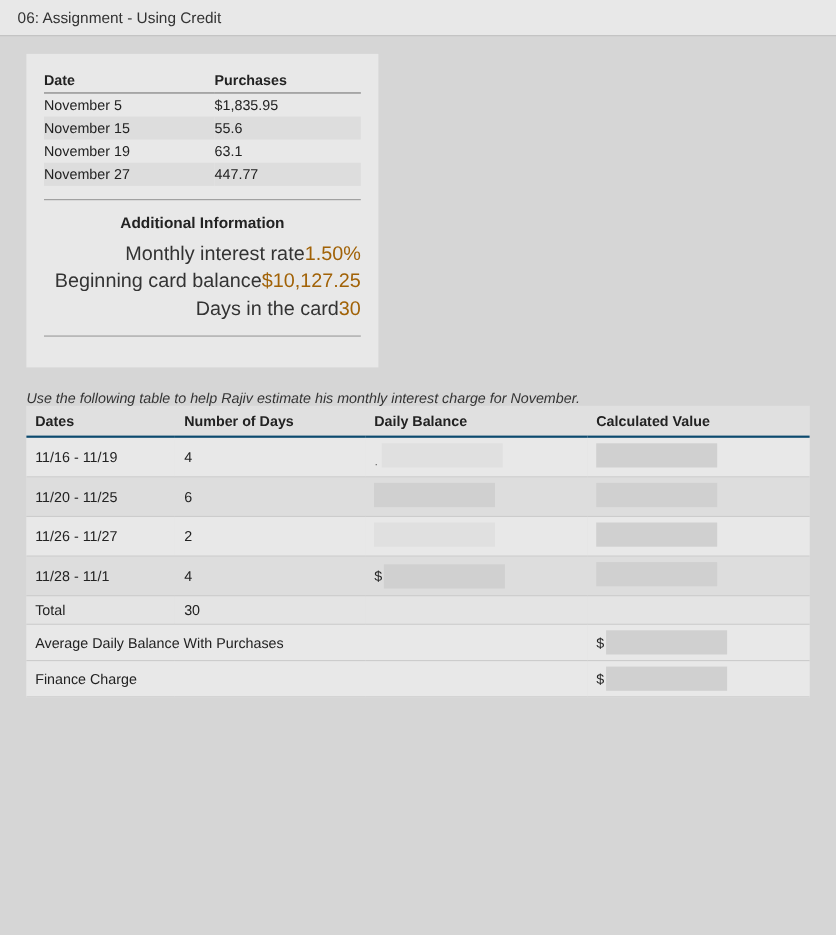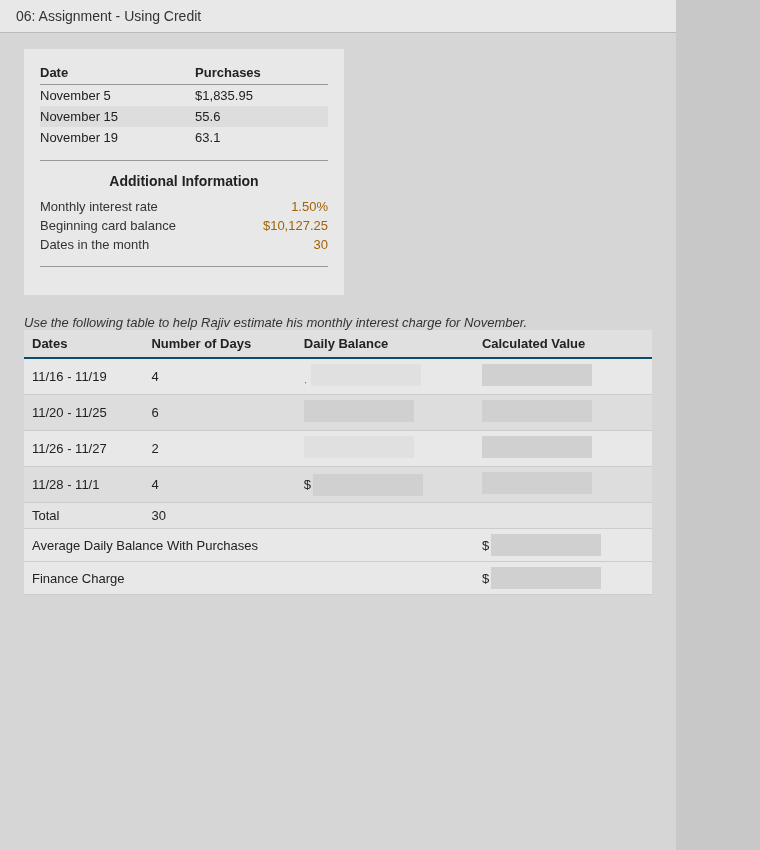--- a/index.html
+++ b/index.html
@@ -6,21 +6,21 @@
     body {
       background: #c8c8c8;
       font-family: Arial, sans-serif;
       font-size: 13px;
       color: #222;
       width: 760px;
       min-height: 850px;
     }
     .page {
       background: #d6d6d6;
-      width: 676px;
+      width: 760px;
       min-height: 850px;
       padding: 0;
       position: relative;
     }
     .header {
       background: #e8e8e8;
       padding: 8px 16px;
       font-size: 14px;
       color: #333;
       border-bottom: 1px solid #bbb;
@@ -65,25 +65,24 @@
       margin-top: 10px;
     }
     .additional-info .section-title {
       font-weight: bold;
       font-size: 14px;
       text-align: center;
       margin-bottom: 8px;
     }
     .info-row {
       display: flex;
-      justify-content: space-between;
+      justify-content: flex-end;
       padding: 2px 0;
-      font-size: 13px;
+      font-size: 18px;
       max-width: 300px;
-      gap: 26px;
     }
     .info-label { color: #333; }
     .info-value { color: #a16207; }
     .instruction-text {
       font-style: italic;
       font-size: 13px;
       color: #333;
       margin: 16px 0 0 0;
     }
     .main-table {
@@ -163,38 +162,42 @@
             <td>November 5</td>
             <td>$1,835.95</td>
           </tr>
           <tr>
             <td>November 15</td>
             <td>55.6</td>
           </tr>
           <tr>
             <td>November 19</td>
             <td>63.1</td>
+          </tr>
+          <tr>
+            <td>November 27</td>
+            <td>447.77</td>
           </tr>
         </tbody>
       </table>
 
       <hr class="divider">
 
       <div class="additional-info">
         <div class="section-title">Additional Information</div>
         <div class="info-row">
           <span class="info-label">Monthly interest rate</span>
           <span class="info-value">1.50%</span>
         </div>
         <div class="info-row">
           <span class="info-label">Beginning card balance</span>
           <span class="info-value">$10,127.25</span>
         </div>
         <div class="info-row">
-          <span class="info-label">Dates in the month</span>
+          <span class="info-label">Days in the card</span>
           <span class="info-value">30</span>
         </div>
       </div>
       <hr class="divider">
     </div>
 
     <p class="instruction-text">Use the following table to help Rajiv estimate his monthly interest charge for November.</p>
 
     <table class="main-table">
       <thead>

